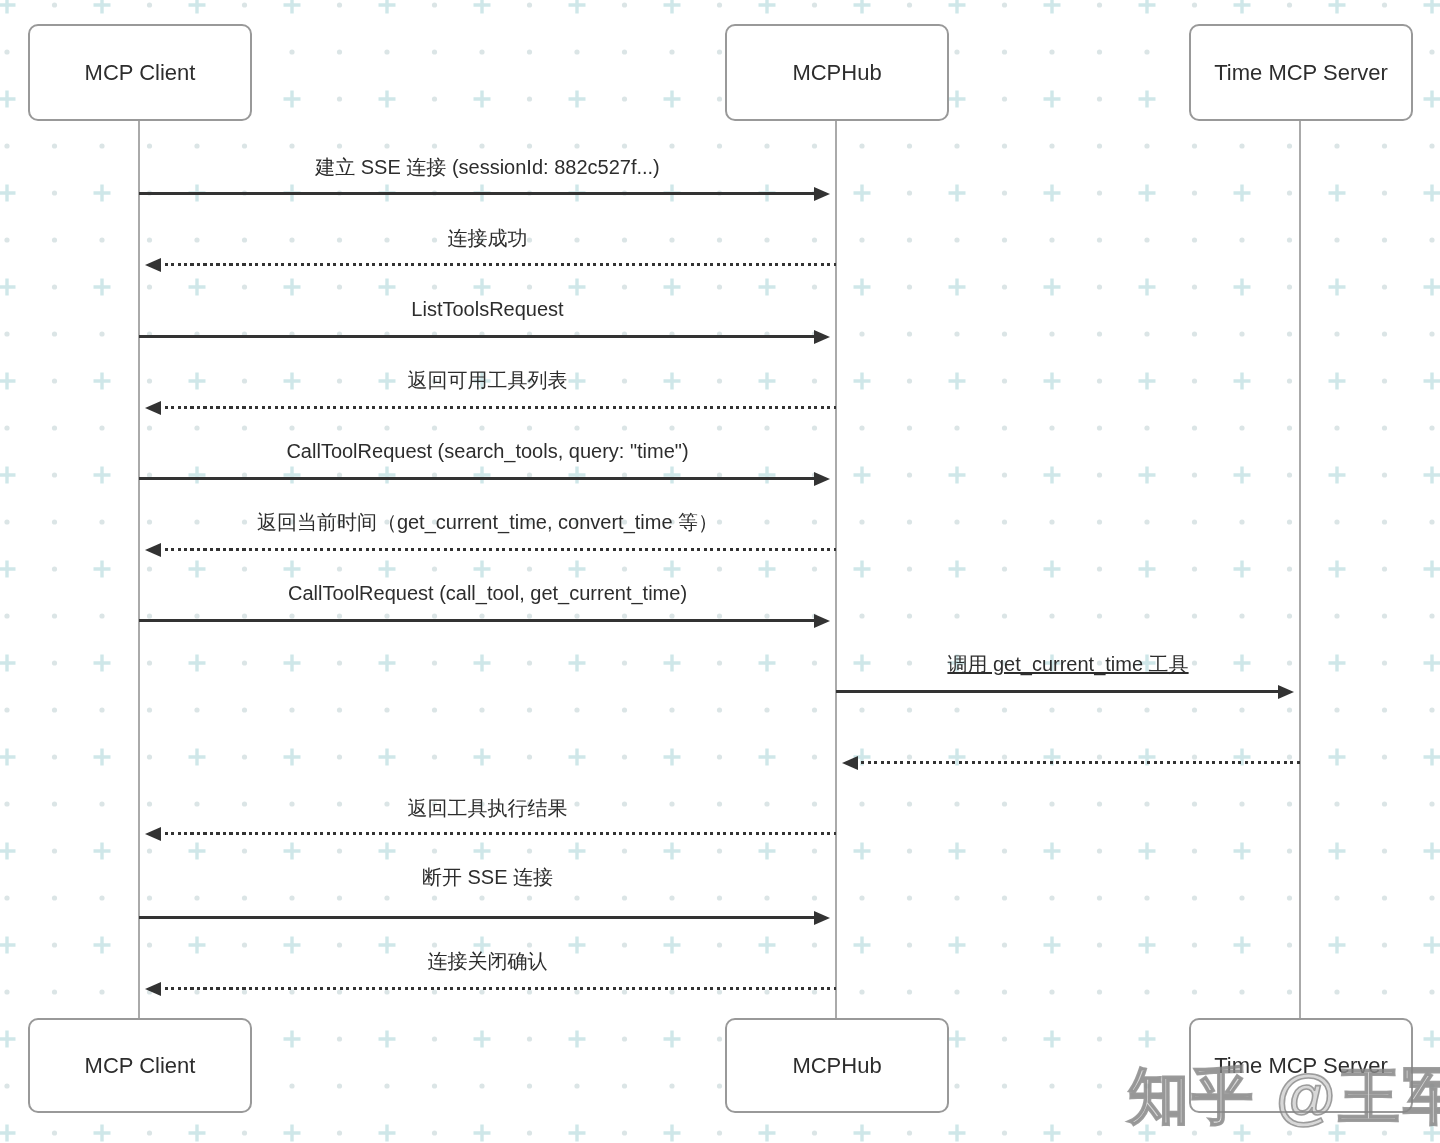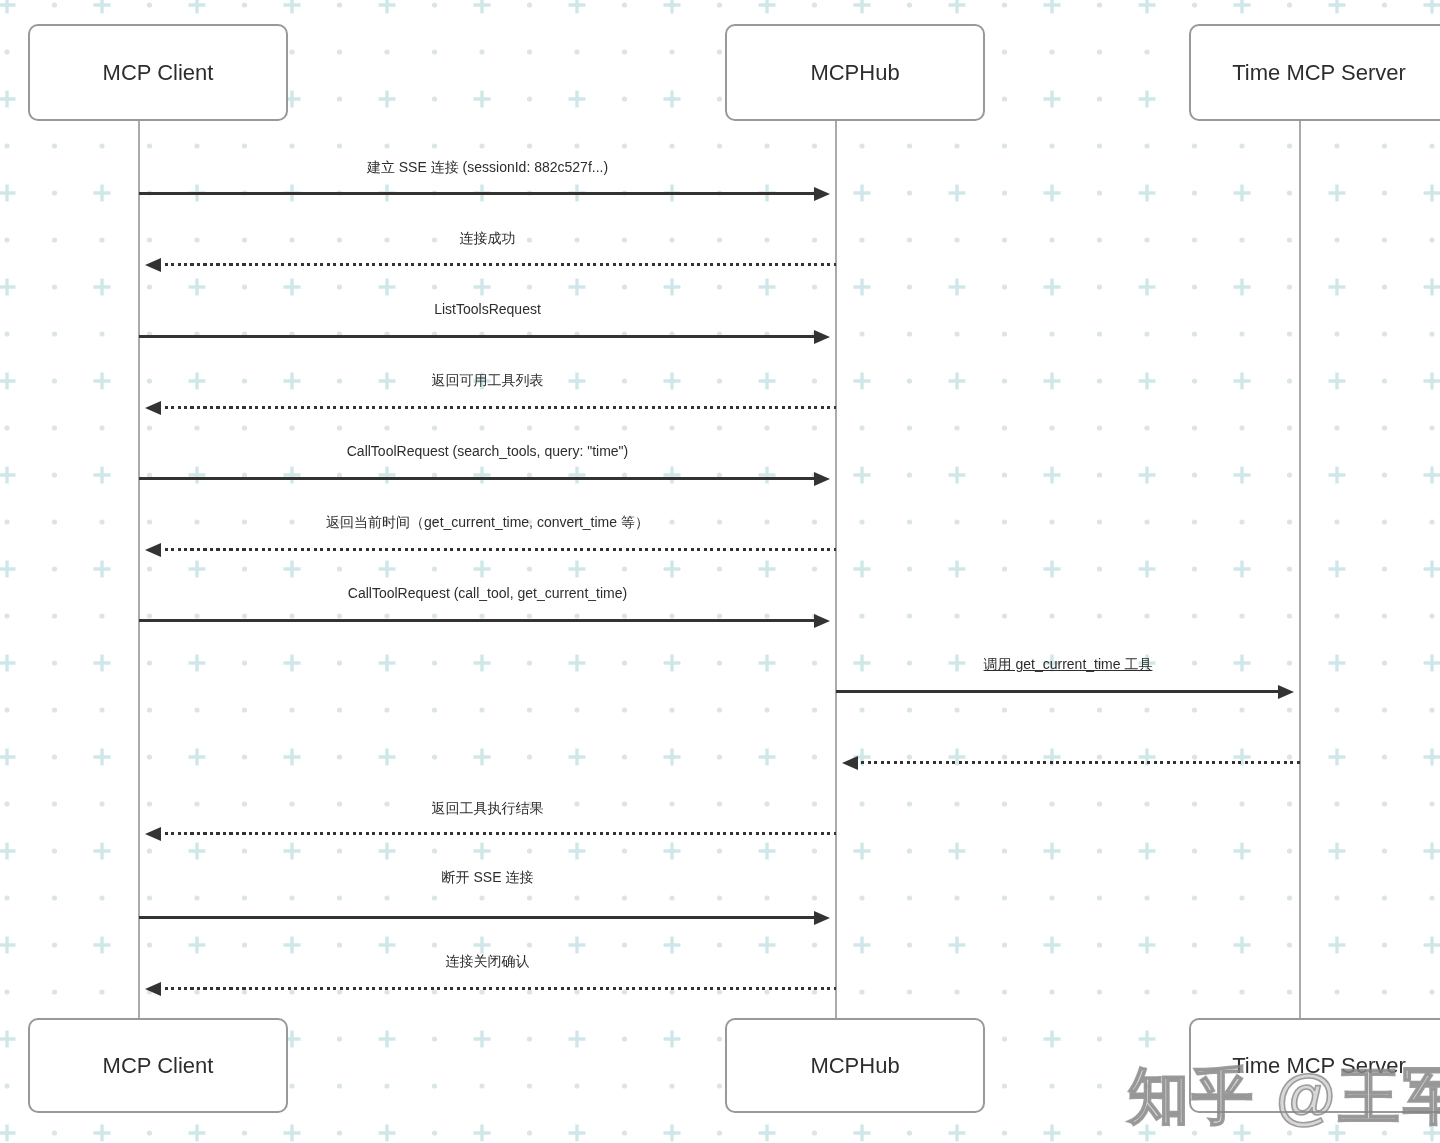--- a/index.html
+++ b/index.html
@@ -24,40 +24,40 @@
   .lifeline {
     position: absolute;
     top: 121px;
     height: 897px;
     width: 2px;
     background: var(--lifeline, #aaaaaa);
     z-index: 1;
   }
   .participant {
     position: absolute;
-    width: 260px;
+    width: 224px;
     box-sizing: border-box;
     background: #ffffff;
     border: 2px solid var(--box-border, #999999);
     border-radius: 10px;
     display: flex;
     align-items: center;
     justify-content: center;
     font-size: 22px;
     color: var(--text, #2d2d2d);
     z-index: 3;
     white-space: nowrap;
   }
   .participant.top { top: 24px; height: 97px; }
   .participant.bottom { top: 1018px; height: 95px; }
   .msg-label {
     position: absolute;
     transform: translateX(-50%);
     white-space: nowrap;
-    font-size: 14px;
+    font-size: 20px;
     line-height: 28px;
     height: 28px;
     color: var(--text, #2d2d2d);
     z-index: 2;
   }
   .msg-line {
     position: absolute;
     height: 3px;
     z-index: 2;
   }

